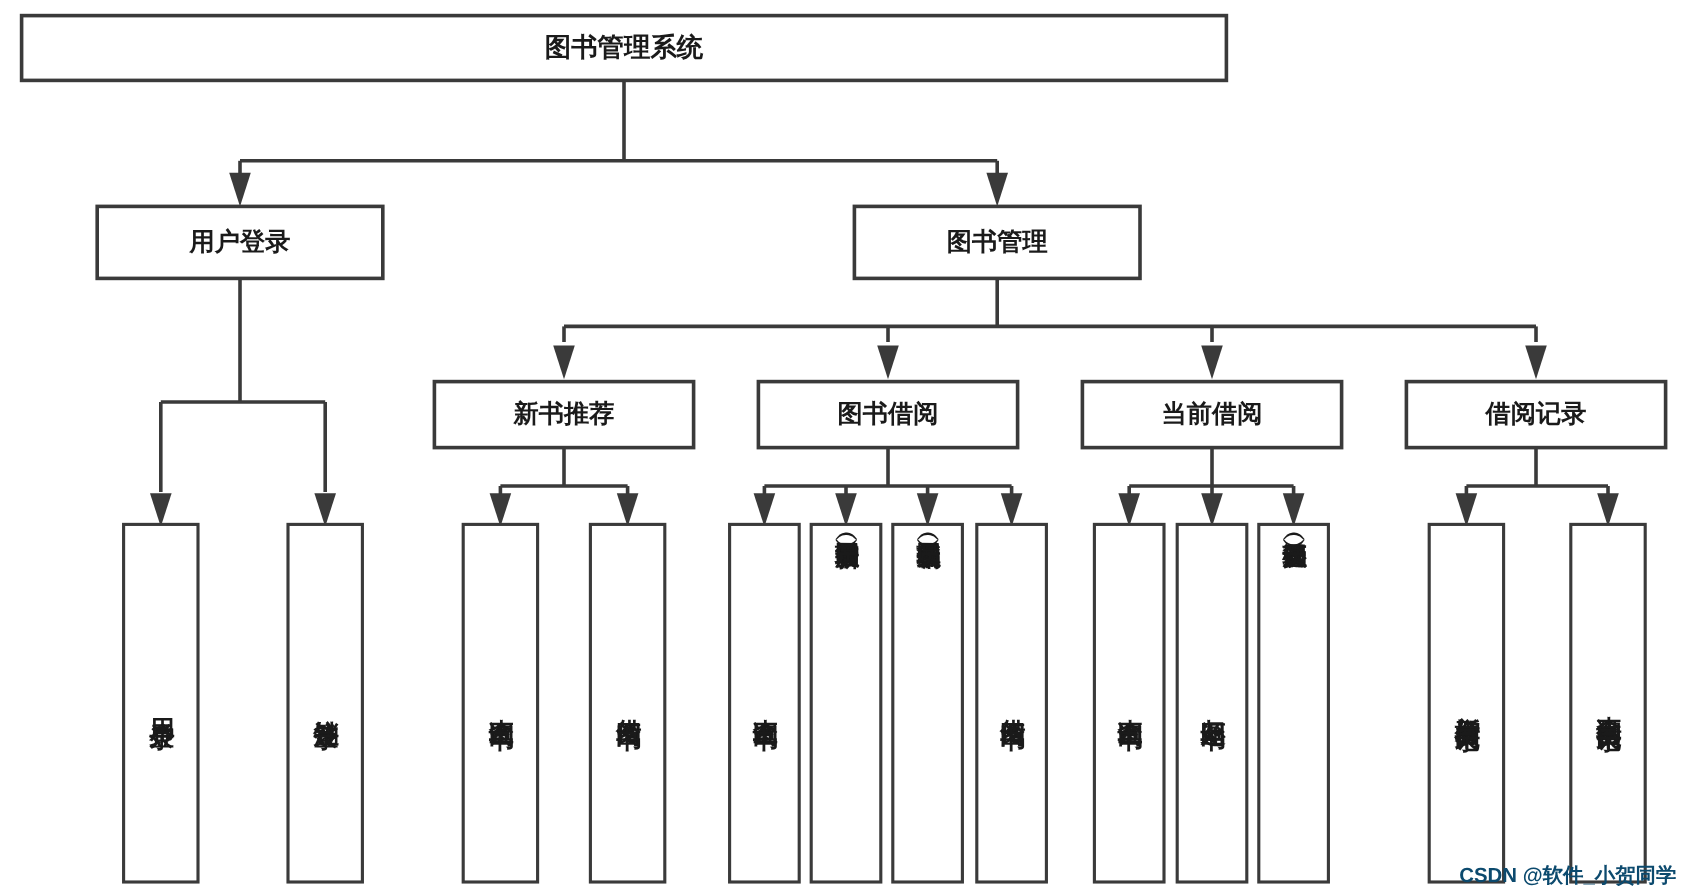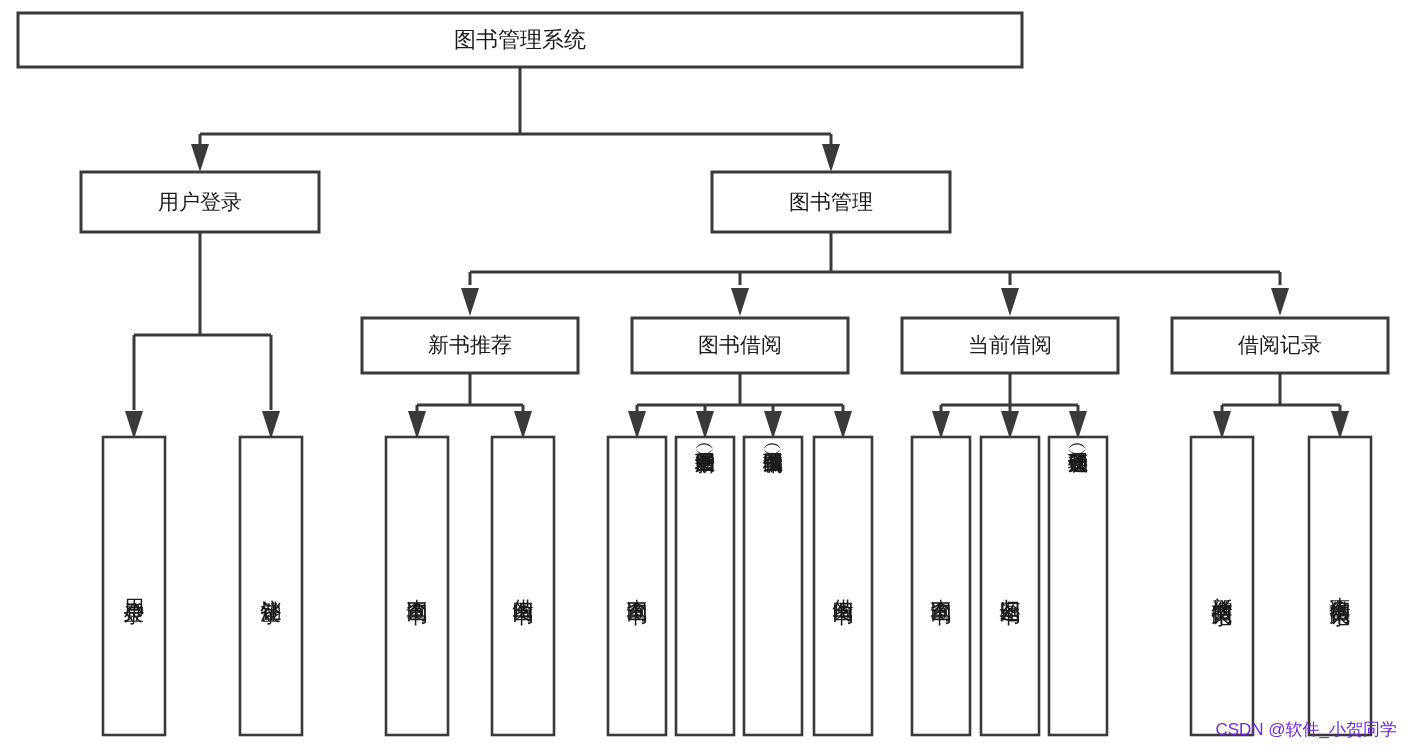--- a/index.html
+++ b/index.html
@@ -12,20 +12,21 @@
     width: 1405px;
     height: 747px;
     font-family: "Liberation Sans", "DejaVu Sans", sans-serif;
     overflow: hidden;
   }
   #diagram-root {
     position: relative;
     width: 1405px;
     height: 747px;
     background: #ffffff;
+    font-weight: bold;
   }
   svg#diagram-svg {
     display: block;
     width: 1405px;
     height: 747px;
   }
   .node-box {
     fill: #ffffff;
     stroke: #3a3a3a;
     stroke-width: 3;
@@ -81,21 +82,21 @@
   .vlabel.compact {
     letter-spacing: 0px;
     font-size: 20px;
   }
   .watermark {
     position: absolute;
     right: 8px;
     bottom: 6px;
     font-family: "Liberation Sans", "DejaVu Sans", sans-serif;
     font-size: 17px;
-    color: #6d28d9;
+    color: #0c4a6e;
     white-space: nowrap;
     user-select: none;
   }
 </style>
 </head>
 <body>
 
 <div id="diagram-root">
 
   <svg id="diagram-svg" viewBox="0 0 1405 747" xmlns="http://www.w3.org/2000/svg">

